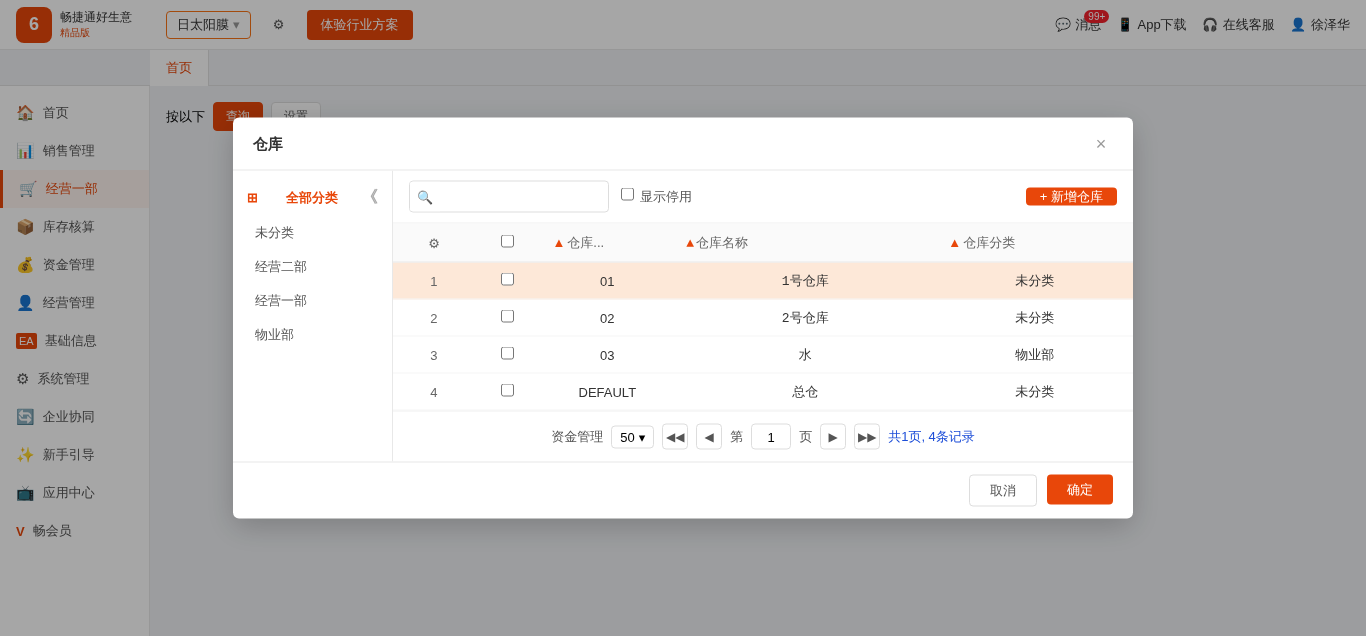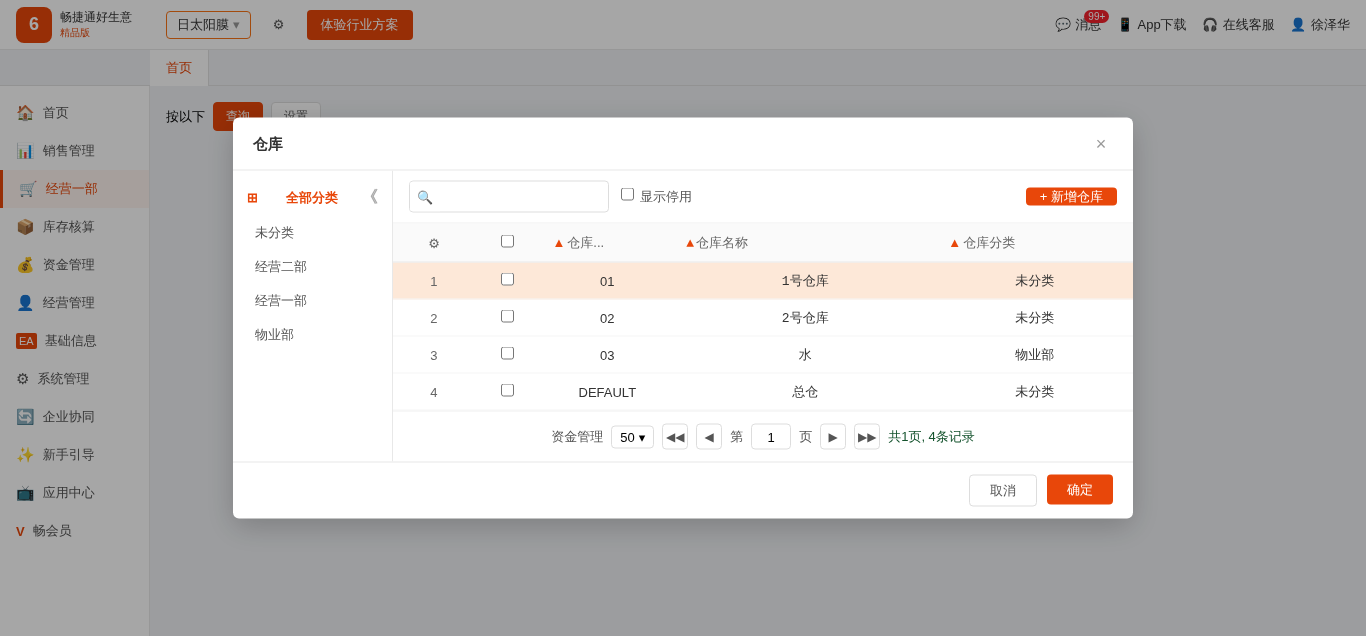--- a/index.html
+++ b/index.html
@@ -250,21 +250,21 @@
       width: 26px; height: 26px;
       border: 1px solid #ddd; border-radius: 4px;
       display: flex; align-items: center; justify-content: center;
       cursor: pointer; color: #555; background: #fff; font-size: 12px;
     }
     .page-input {
       width: 40px; height: 26px;
       border: 1px solid #ddd; border-radius: 4px;
       text-align: center; font-size: 13px;
     }
-    .page-total { font-size: 13px; color: #14532d; }
+    .page-total { font-size: 13px; color: #1d4ed8; }
 
     
     .modal-footer {
       display: flex; align-items: flex-start; justify-content: flex-end;
       padding: 12px 20px; border-top: 1px solid #e8e8e8;
       gap: 10px; flex-shrink: 0;
     }
     .cancel-btn {
       padding: 6px 20px; border: 1px solid #ddd; border-radius: 4px;
       background: #fff; cursor: pointer; font-size: 13px; color: #555;

